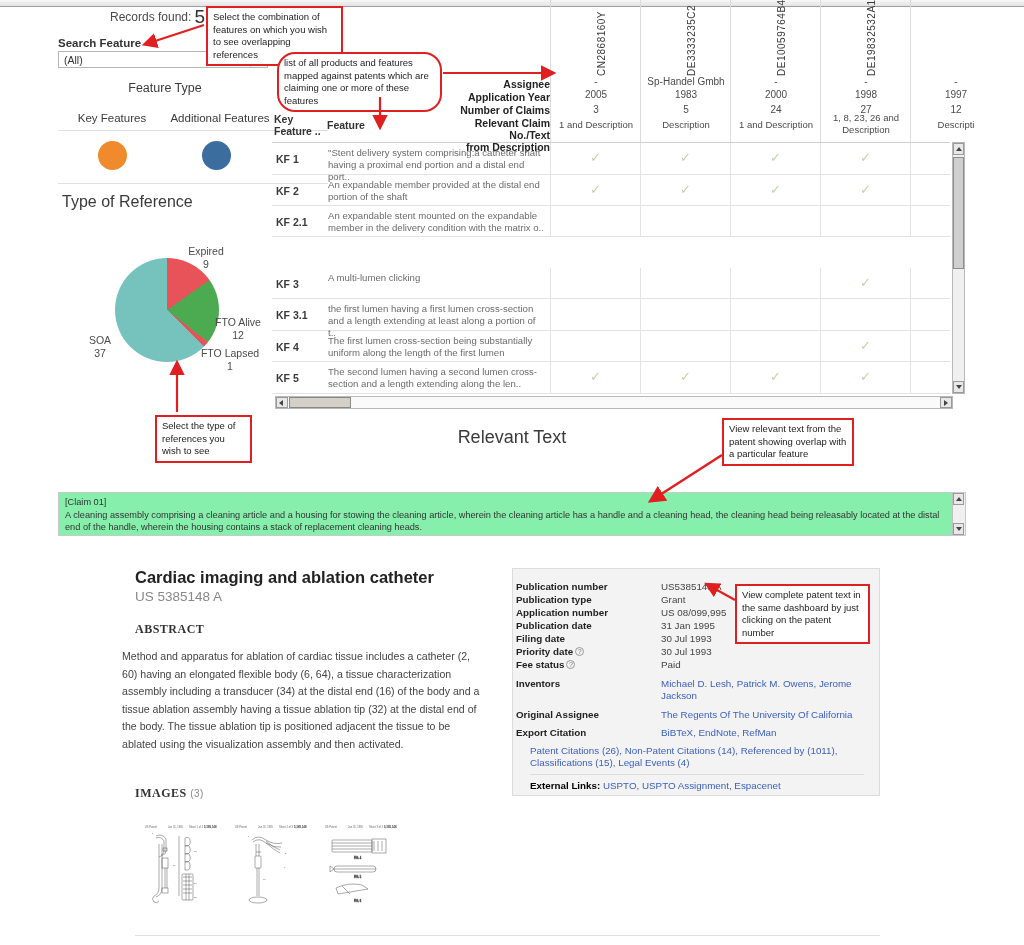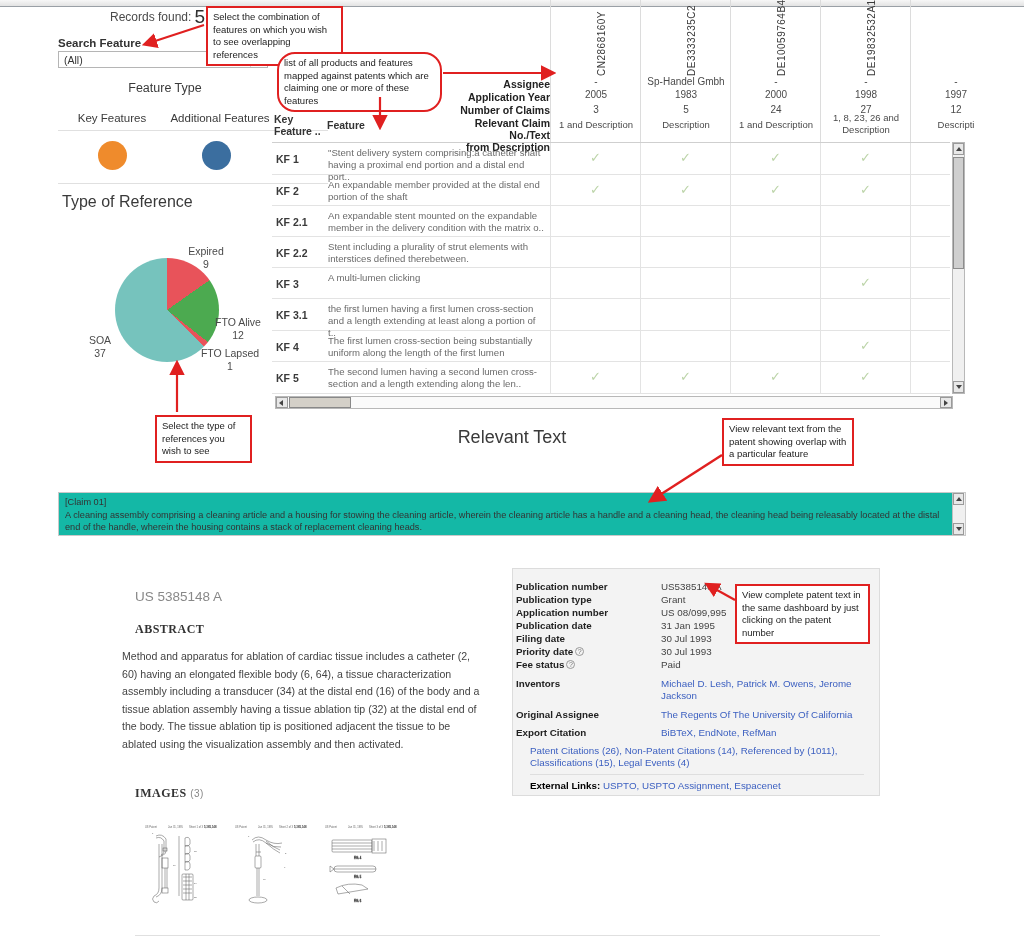--- a/index.html
+++ b/index.html
@@ -100,21 +100,21 @@
   .hbtn { position:absolute; top:0; width:12px; height:11px; background:#e8e8e8; border:1px solid #9a9a9a; }
   .hbtn.l { left:0; } .hbtn.r { right:0; }
   .hbtn::after { content:""; position:absolute; top:2px; border-top:3px solid transparent; border-bottom:3px solid transparent; }
   .hbtn.l::after { left:2px; border-right:4px solid #444; }
   .hbtn.r::after { left:3px; border-left:4px solid #444; }
 
   
   .rt-title { position:absolute; left:0; top:427px; width:1024px; text-align:center;
      font-size:18px; color:#3a3a3a; }
   .rt-box { position:absolute; left:58px; top:492px; width:908px; height:44px;
-     background:#14b8a6; border:1px solid #c9c9c9; }
+     background:#86efac; border:1px solid #c9c9c9; }
   .rt-inner { position:absolute; left:6px; top:3px; width:880px; font-size:9.2px; color:#333; line-height:12.5px; }
   .rt-v { position:absolute; right:0; top:0; width:13px; height:42px; background:#f0f0f0; border-left:1px solid #c0c0c0; }
 
   
   .p-title { position:absolute; left:135px; top:568px; font-size:16.5px; font-weight:bold; color:#222; }
   .p-num { position:absolute; left:135px; top:589px; font-size:13.5px; color:#888; }
   .p-abs-h { position:absolute; left:135px; top:622px; font-size:12px; font-weight:bold; color:#333;
      font-family:"Liberation Serif", serif; letter-spacing:0.5px; }
   .p-abs { position:absolute; left:122px; top:648px; width:358px; font-size:10.6px;
      color:#444; line-height:17.5px; text-align:left; }
@@ -272,29 +272,20 @@
         </div>
         <div class="gridrow" style="top: 63px; height: 31px;">
           <div class="kf" style="top: 9.5px;">KF 2.1</div>
           <div class="ftxt" style="top: 4px;">An expandable stent mounted on the expandable member in the delivery condition with the matrix o..</div>
           <div class="cell" style="left: 278px;"></div>
           <div class="cell" style="left: 368px;"></div>
           <div class="cell" style="left: 458px;"></div>
           <div class="cell" style="left: 548px;"></div>
           <div class="cell" style="left: 638px;"></div>
         </div>
-        <div class="gridrow" style="top: 94px; height: 31px;">
-          <div class="kf" style="top: 9.5px;">KF 2.2</div>
-          <div class="ftxt" style="top: 4px;">Stent including a plurality of strut elements with interstices defined therebetween.</div>
-          <div class="cell" style="left: 278px;"></div>
-          <div class="cell" style="left: 368px;"></div>
-          <div class="cell" style="left: 458px;"></div>
-          <div class="cell" style="left: 548px;"></div>
-          <div class="cell" style="left: 638px;"></div>
-        </div>
         <div class="gridrow" style="top: 125px; height: 31px;">
           <div class="kf" style="top: 9.5px;">KF 3</div>
           <div class="ftxt" style="top: 4px;">A multi-lumen clicking</div>
           <div class="cell" style="left: 278px;"></div>
           <div class="cell" style="left: 368px;"></div>
           <div class="cell" style="left: 458px;"></div>
           <div class="cell" style="left: 548px;">
             <span class="chk" style="top: 6.5px;">✓</span>
           </div>
           <div class="cell" style="left: 638px;"></div>
@@ -355,20 +346,21 @@
     <div class="rt-inner">
       <span>[Claim 01]</span><br>
       <span>A cleaning assembly comprising a cleaning article and a housing for stowing the cleaning article, wherein the cleaning article has a handle and a cleaning head, the cleaning head being releasably located at the distal end of the handle, wherein the housing contains a stack of replacement cleaning heads.</span>
     </div>
     <div class="rt-v">
       <div class="sbtn t"></div>
       <div class="sbtn b"></div>
     </div>
   </div>
 
+  <div class="p-title">Cardiac imaging and ablation catheter</div>
   <div class="p-num">US 5385148 A</div>
   <div class="p-abs-h">ABSTRACT</div>
   <div class="p-abs">Method and apparatus for ablation of cardiac tissue includes a catheter (2, 60) having an elongated flexible body (6, 64), a tissue characterization assembly including a transducer (34) at the distal end (16) of the body and a tissue ablation assembly having a tissue ablation tip (32) at the distal end of the body. The tissue ablation tip is positioned adjacent the tissue to be ablated using the visualization assembly and then activated.</div>
   <div class="p-img-h">
     <span>IMAGES</span> <span class="p-img-c">(3)</span>
   </div>
 
   <div class="thumbs">
     <div class="thumb-f" style="left:0">
       <svg width="76" height="88" viewBox="0 0 76 88">

